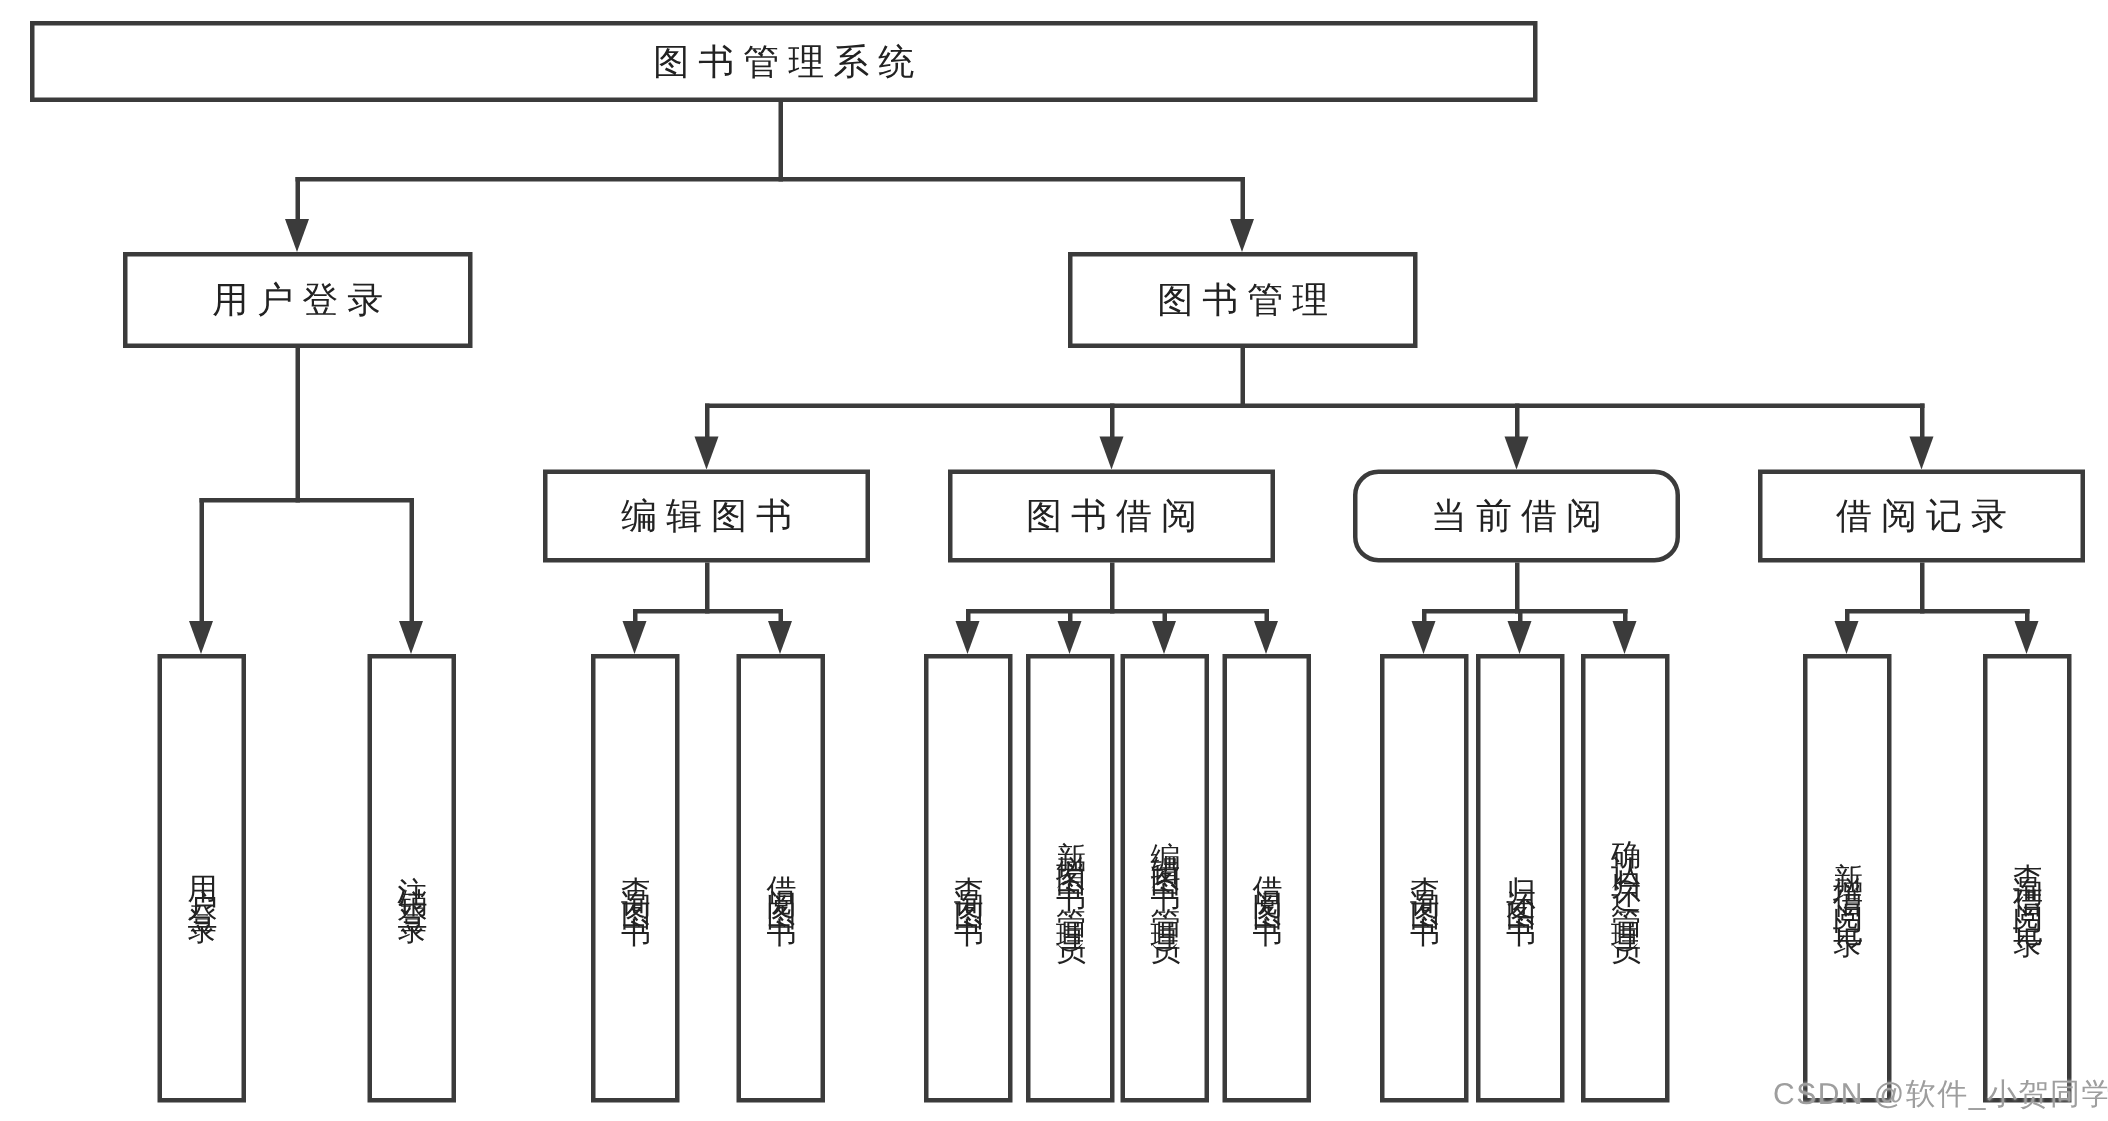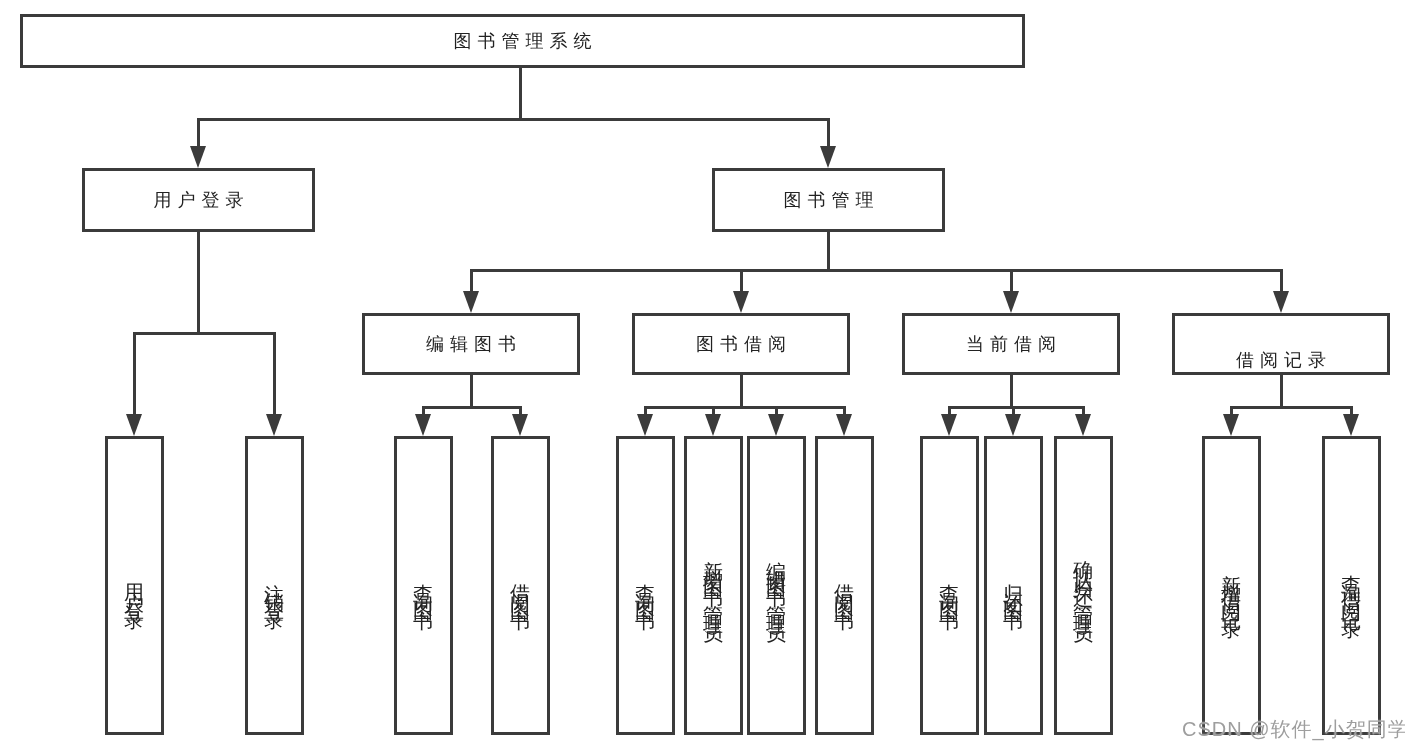--- a/index.html
+++ b/index.html
@@ -13,21 +13,21 @@
   body{font-family:"Liberation Sans","DejaVu Sans",sans-serif;}
   .canvas{
     position:relative;width:1405px;height:747px;background:var(--bg);overflow:hidden;
   }
   .box{
     position:absolute;background:#fff;border:3px solid var(--line);
     display:flex;align-items:center;justify-content:center;
     color:var(--text);
   }
   .hlabel{
-    font-size:18px;letter-spacing:6px;text-indent:6px;white-space:nowrap;color:var(--text);
+    font-size:24px;letter-spacing:6px;text-indent:6px;white-space:nowrap;color:var(--text);
   }
   .leaf{
     position:absolute;top:436px;width:59px;height:299px;background:#fff;
     border:3px solid var(--line);display:flex;align-items:center;justify-content:center;
   }
   .vtext{
     writing-mode:vertical-rl;text-orientation:mixed;
     font-size:20px;letter-spacing:9px;line-height:1;color:var(--text);white-space:nowrap;
   }
   .vline{position:absolute;width:3px;background:var(--line);}
@@ -89,24 +89,24 @@
     <div class="vline" style="left:1280px;top:269px;height:24px;"></div>
     <div class="arrowhead" style="left:1273px;top:291px;"></div>
   </div>
 
   <div class="box" style="left:362px;top:313px;width:218px;height:62px;">
     <span class="hlabel">编辑图书</span>
   </div>
   <div class="box" style="left:632px;top:313px;width:218px;height:62px;align-items:center;">
     <span class="hlabel">图书借阅</span>
   </div>
-  <div class="box" style="left:902px;top:313px;width:218px;height:62px;">
+  <div class="box" style="left:902px;top:313px;width:218px;height:62px;border-radius:17px;">
     <span class="hlabel">当前借阅</span>
   </div>
-  <div class="box" style="left:1172px;top:313px;width:218px;height:62px;align-items:flex-end;">
+  <div class="box" style="left:1172px;top:313px;width:218px;height:62px;">
     <span class="hlabel">借阅记录</span>
   </div>
 
   <div>
     <div class="vline" style="left:470px;top:375px;height:34px;"></div>
     <div class="hline" style="left:422px;top:406px;width:100px;"></div>
     <div class="vline" style="left:422px;top:406px;height:10px;"></div>
     <div class="arrowhead" style="left:415px;top:414px;"></div>
     <div class="vline" style="left:519px;top:406px;height:10px;"></div>
     <div class="arrowhead" style="left:512px;top:414px;"></div>

